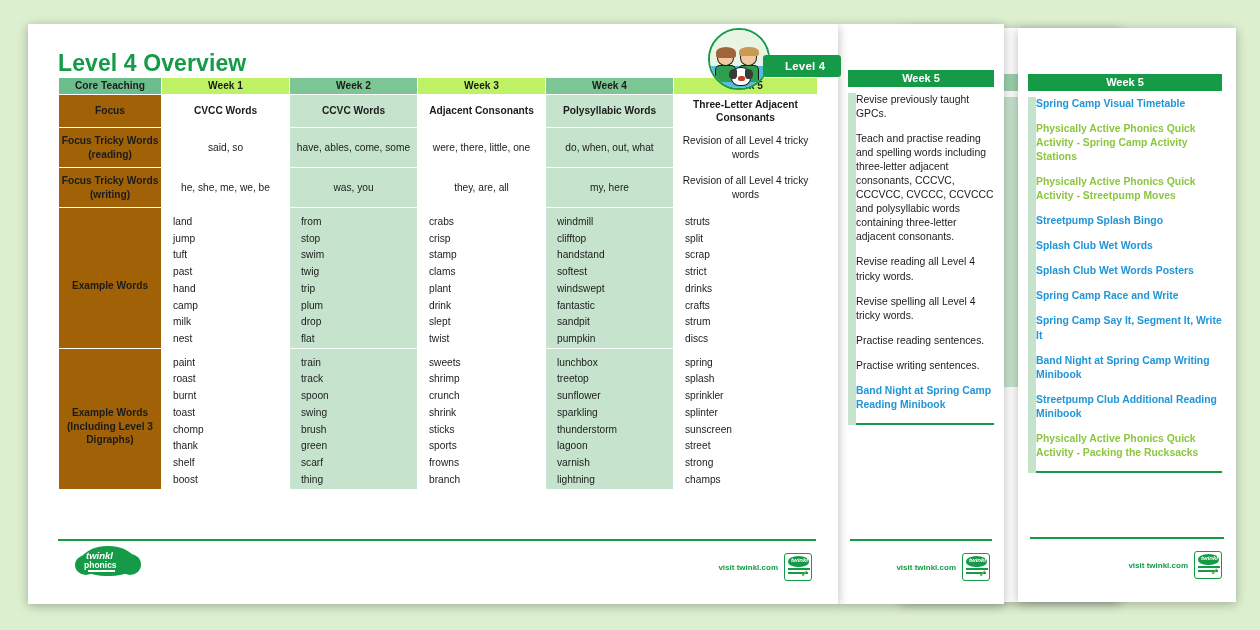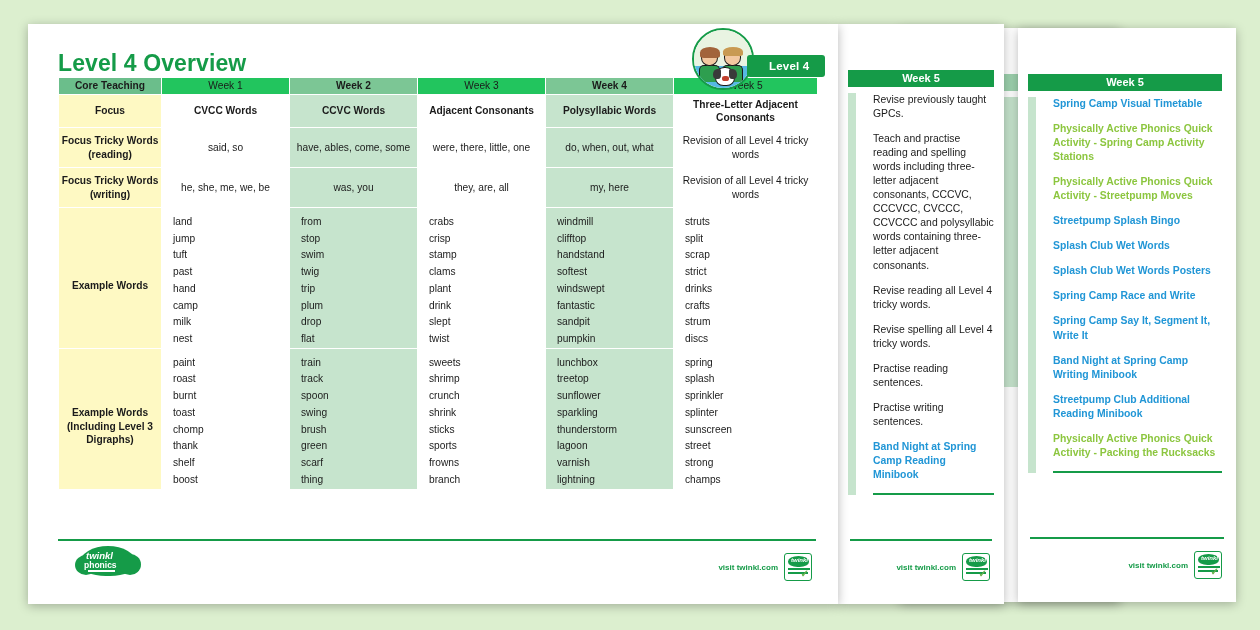--- a/index.html
+++ b/index.html
@@ -30,21 +30,21 @@
   
   .p1-inner { position: relative; width: 100%; height: 100%; padding: 26px 22px 0 30px; }
   .title {
     color: #159b48;
     font-size: 23px;
     font-weight: bold;
     letter-spacing: .1px;
   }
 
   
-  .mascot-wrap { position: absolute; right: 16px; top: 4px; width: 130px; height: 70px; }
+  .mascot-wrap { position: absolute; right: 0px; top: 4px; width: 130px; height: 70px; }
   .mascot-circle {
     position: absolute; left: 0; top: 0;
     width: 62px; height: 62px; border-radius: 50%;
     background: #ffffff; border: 2px solid #159b48;
     overflow: hidden;
   }
   .mc-sky { position:absolute; left:0; top:0; width:100%; height:62%; background:#e9f4e2; }
   .mc-ground { position:absolute; left:0; bottom:0; width:100%; height:38%; background:#55b9e4; }
   .kid { position:absolute; bottom:6px; }
   .kid .head { width:17px; height:18px; border-radius:50% 50% 46% 46%; border:1.6px solid #1a1a1a; }
@@ -80,24 +80,24 @@
   table.grid { border-collapse: collapse; width: 759px; table-layout: fixed; }
   table.grid td, table.grid th {
     border: 1.5px solid #ffffff;
     vertical-align: middle;
     text-align: center;
     font-size: 10.2px;
     color: #1b1b1b;
     line-height: 1.32;
     margin-left: 41px;
   }
-  .hdr-dark { background: #22c55e; color:#fff; font-weight:normal; font-size:11px; height:17px; }
+  .hdr-dark { background: #bef264; color:#fff; font-weight:bold; font-size:11px; height:17px; }
   .hdr-light{ background: #7cc695; color:#fff; font-weight:bold; font-size:11px; height:17px; }
   .hdr-core { background: #6bbe8b; color:#fff; font-weight:bold; font-size:11px; height:17px; }
-  .rowlabel { background:#fef9c3; color:#189b4b; font-weight:bold; font-size:10.6px; line-height:1.28; }
+  .rowlabel { background:#a16207; color:#189b4b; font-weight:bold; font-size:10.6px; line-height:1.28; }
   .cell-white { background:#ffffff; }
   .cell-green { background:#c6e4cd; }
   .focus-row td { height: 33px; font-weight:bold; }
   .tricky-row td { height: 40px; }
   .words-row td { height: 117px; vertical-align: top; padding-top: 6px; }
   .words-list { text-align:left; padding-left:11px; line-height:1.64; font-size:10.2px; }
   .words-row td.rowlabel { vertical-align: middle; padding-top:16px; }
 
   
   .footer-rule { position:absolute; left:30px; right:22px; bottom:63px; height:2.5px; background:#159b48; }
@@ -120,21 +120,21 @@
   .qs-l1 { position:absolute; left:3px; top:14px; width:22px; height:2px; background:#159b48; }
   .qs-l2 { position:absolute; left:3px; top:18px; width:20px; height:2px; background:#159b48; }
   .qs-tick { position:absolute; right:2px; bottom:1px; color:#6ab04c; font-size:10px; font-weight:bold; line-height:1; }
 
   
   .panel-head {
     background:#159b48; color:#fff; font-weight:bold; font-size:11px;
     text-align:center; height:17px; line-height:17px; margin-bottom:6px;
   }
   .panel-head.light { background:#9ed2ae; }
-  .panel-body { position:relative; padding-left:25px; }
+  .panel-body { position:relative; padding-left:8px; }
   .panel-stripe { position:absolute; left:0; top:0; bottom:0; width:8px; background:#c6e4cd; }
   .bullet-item { font-size:10.4px; color:#1b1b1b; line-height:1.35; margin-bottom:11px; }
   .link-item { font-size:10.4px; font-weight:bold; line-height:1.35; margin-bottom:11px; }
   .link-blue { color:#2196d6; }
   .link-olive { color:#8cc63f; }
   .panel-rule { height:2px; background:#159b48; margin-top:6px; }
 
   .p15-inner { position:relative; width:100%; height:100%; padding:46px 10px 0 10px; }
   .p3-inner  { position:relative; width:100%; height:100%; padding:46px 14px 0 10px; }
   .p2-inner  { position:relative; width:100%; height:100%; padding:46px 10px 0 10px; }

